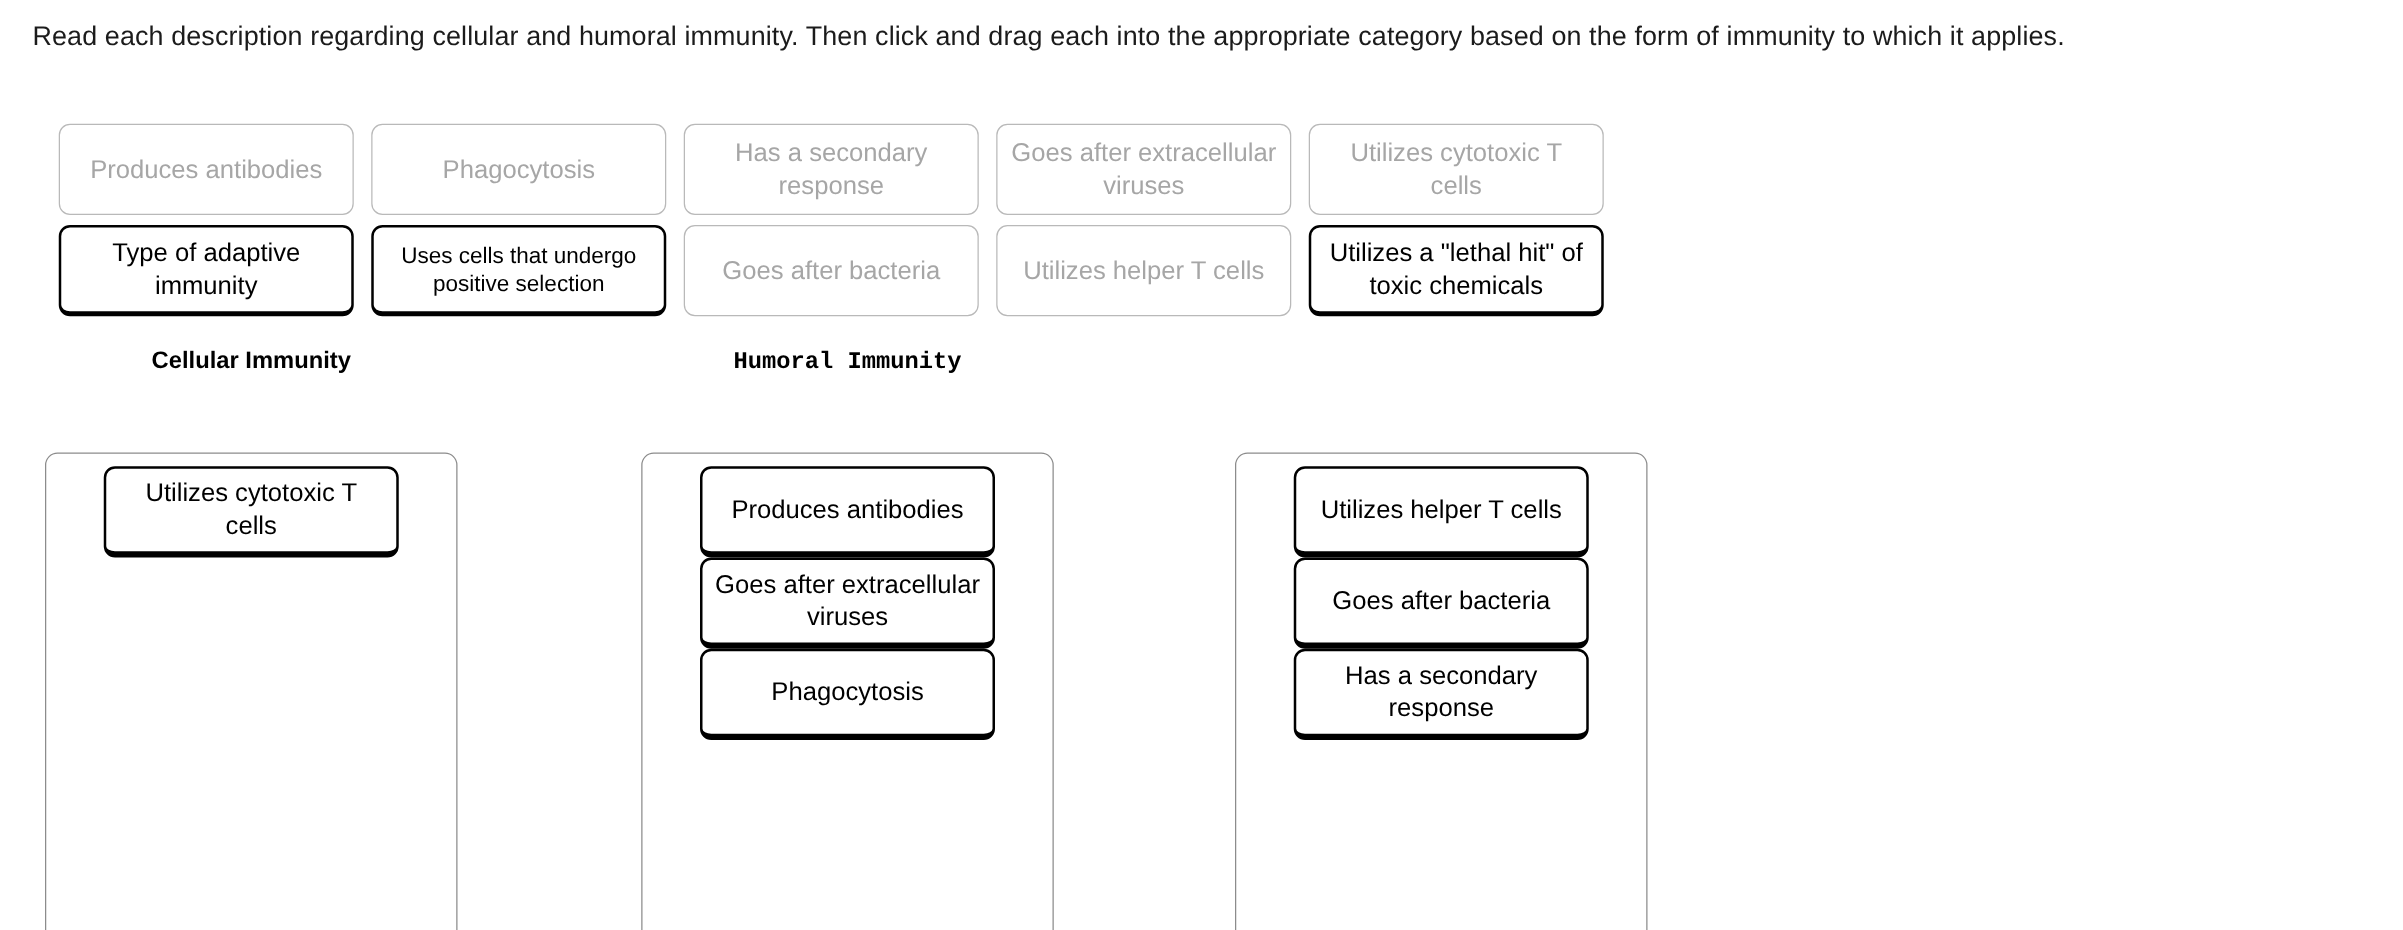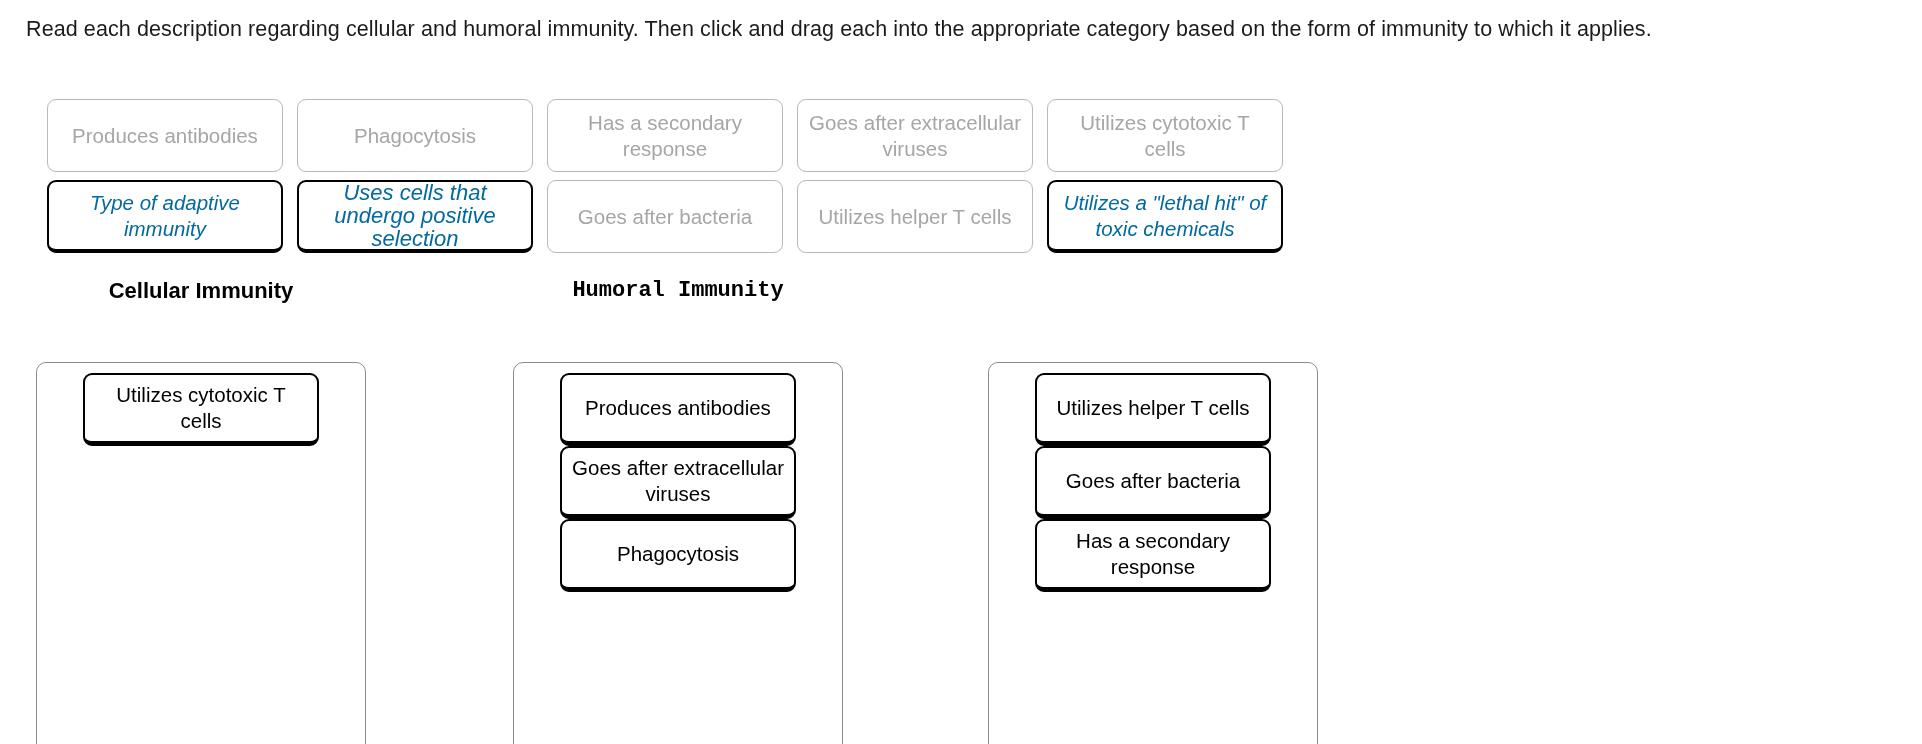--- a/index.html
+++ b/index.html
@@ -52,40 +52,39 @@
 
   
   .tile.used {
     border: 1.6px solid #b9b9b9;
     color: #a6a6a6;
   }
   
   .tile.avail {
     border: 2.2px solid #000000;
     border-bottom-width: 4.5px;
-    color: #0369a1;
-    font-style: italic;
-  }
-  .tile.small { font-size: 22px; line-height: 23px; }
+    color: #000000;
+  }
+  .tile.small { font-size: 18px; line-height: 23px; }
 
   
   .categories {
     position: absolute;
     left: 36px;
     top: 278px;
     width: 1340px;
   }
   .cat-headings {
     position: relative;
     height: 40px;
   }
   .cat-heading {
     position: absolute;
     top: 0;
-    font-size: 22px;
+    font-size: 19px;
     font-weight: bold;
     color: #000000;
     text-align: center;
   }
   .cat-heading.c0 { left: 0px;   width: 330px; }
   .cat-heading.c1 { left: 477px; width: 330px; font-family: Liberation Mono, monospace; }
   .cat-heading.c2 { left: 952px; width: 330px; }
 
   .zones { position: relative; height: 430px; }
   .zone {

